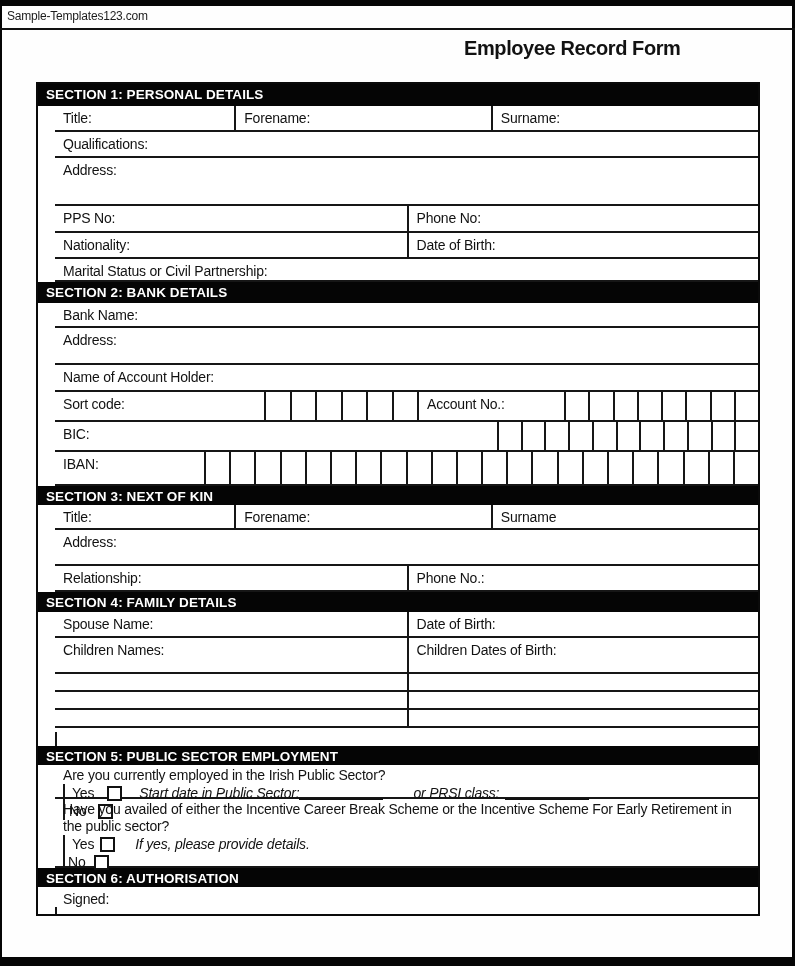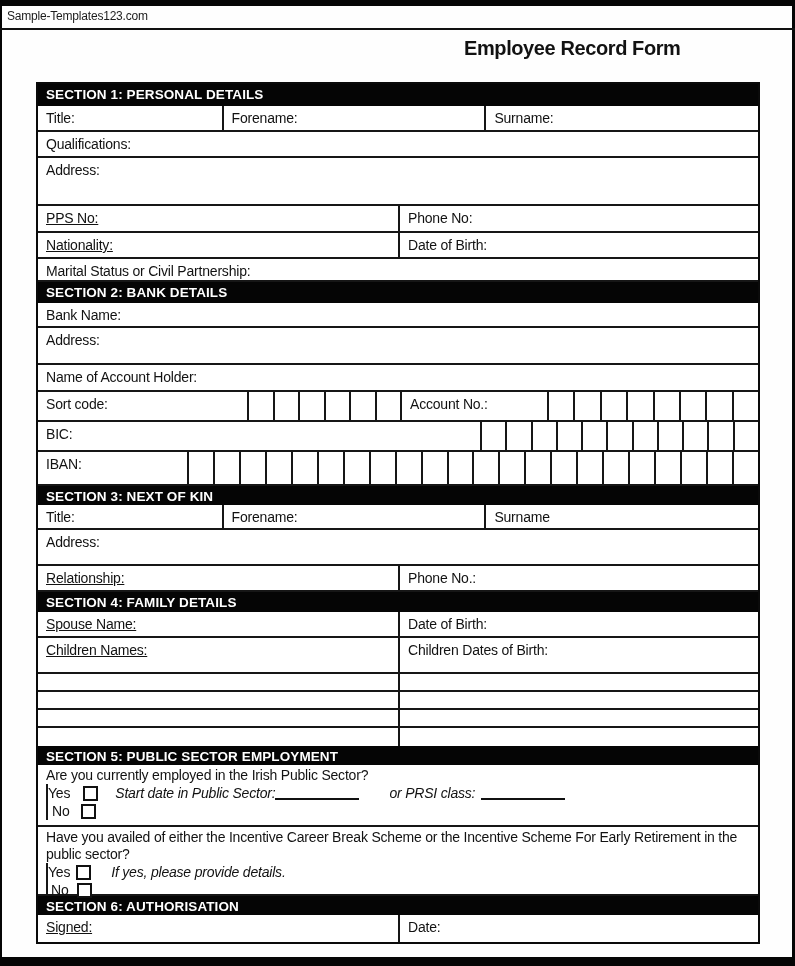--- a/index.html
+++ b/index.html
@@ -15,36 +15,36 @@
   .frame-left   { position:absolute; top:0; left:0; width:2px; height:100%; background:#050505; }
   .frame-right  { position:absolute; top:0; right:0; width:3px; height:100%; background:#050505; }
   .watermark { position:absolute; top:9px; left:7px; font-size:12px; color:#1c1c1c; }
   .wm-rule   { position:absolute; top:28px; left:0; width:100%; height:2px; background:#111; }
   .title     { position:absolute; top:37px; left:464px; font-size:20px; font-weight:bold; letter-spacing:-0.4px; }
 
   .form { position:absolute; top:82px; left:36px; width:724px; border:2px solid #0a0a0a; background:#fff; }
 
   .sec { background:#050505; color:#fff; font-weight:bold; font-size:13.5px; padding:3px 0 12px 8px; letter-spacing:0.1px; }
 
-  .row { display:flex; border-bottom:2px solid #161616; }
-  .row:last-child { border-bottom:none; }
+  .row { display:flex; border-bottom:2px solid #161616;margin-left:17px; }
+  .row:last-child { border-bottom:none;flex-direction:column; }
   .row > * + * { border-left:2px solid #161616; }
 
   .cell { padding:4px 0 0 8px; font-size:14px; overflow:hidden; }
-  .half  { width:50%;text-decoration:underline; }
+  .half  { width:50%; }
   .rest  { flex:1; }
   .w255  { width:25.5%; }
   .w365  { width:36.5%; }
 
   .boxes { display:flex; align-items:stretch; }
   .char-box { flex:1; }
   .char-box + .char-box { border-left:2px solid #161616; }
 
   .qrow { display:block; padding:2px 8px 0 8px; font-size:14px; line-height:17px; }
-  .opt  { display:flex; align-items:center; height:18px; }
+  .opt  { display:flex; align-items:center; height:18px;padding-left:7px; }
   .cb   { width:15px; height:15px; border:2px solid #111; background:#fff; flex:none; }
   .it   { font-style:italic; }
   .blank{ display:inline-block; width:84px; height:14px; border-bottom:2px solid #111; flex:none; }
 </style>
 </head>
 <body>
 
 <div class="page">
   <div class="frame-top"></div>
   <div class="frame-left"></div>
@@ -239,21 +239,21 @@
     <div class="cell rest"></div>
   </div>
 
   <div class="row" style="height:18px">
     <div class="cell half"></div>
     <div class="cell rest"></div>
   </div>
 </div>
 
     <div class="sec" style="height:19px">SECTION 5: PUBLIC SECTOR EMPLOYMENT</div>
-    <div class="row qrow" style="height:62px">
+    <div class="row qrow" style="height:34px">
       <div>Are you currently employed in the Irish Public Sector?</div>
       <div class="opt">
         <span>Yes</span>
         <span class="cb" style="margin-left:13px"></span>
         <span class="it" style="margin-left:17px">Start date in Public Sector:</span>
         <span class="blank"></span>
         <span class="it" style="margin-left:30px">or PRSI class:</span>
         <span class="blank" style="margin-left:6px"></span>
       </div>
       <div class="opt" style="padding-left:4px">

